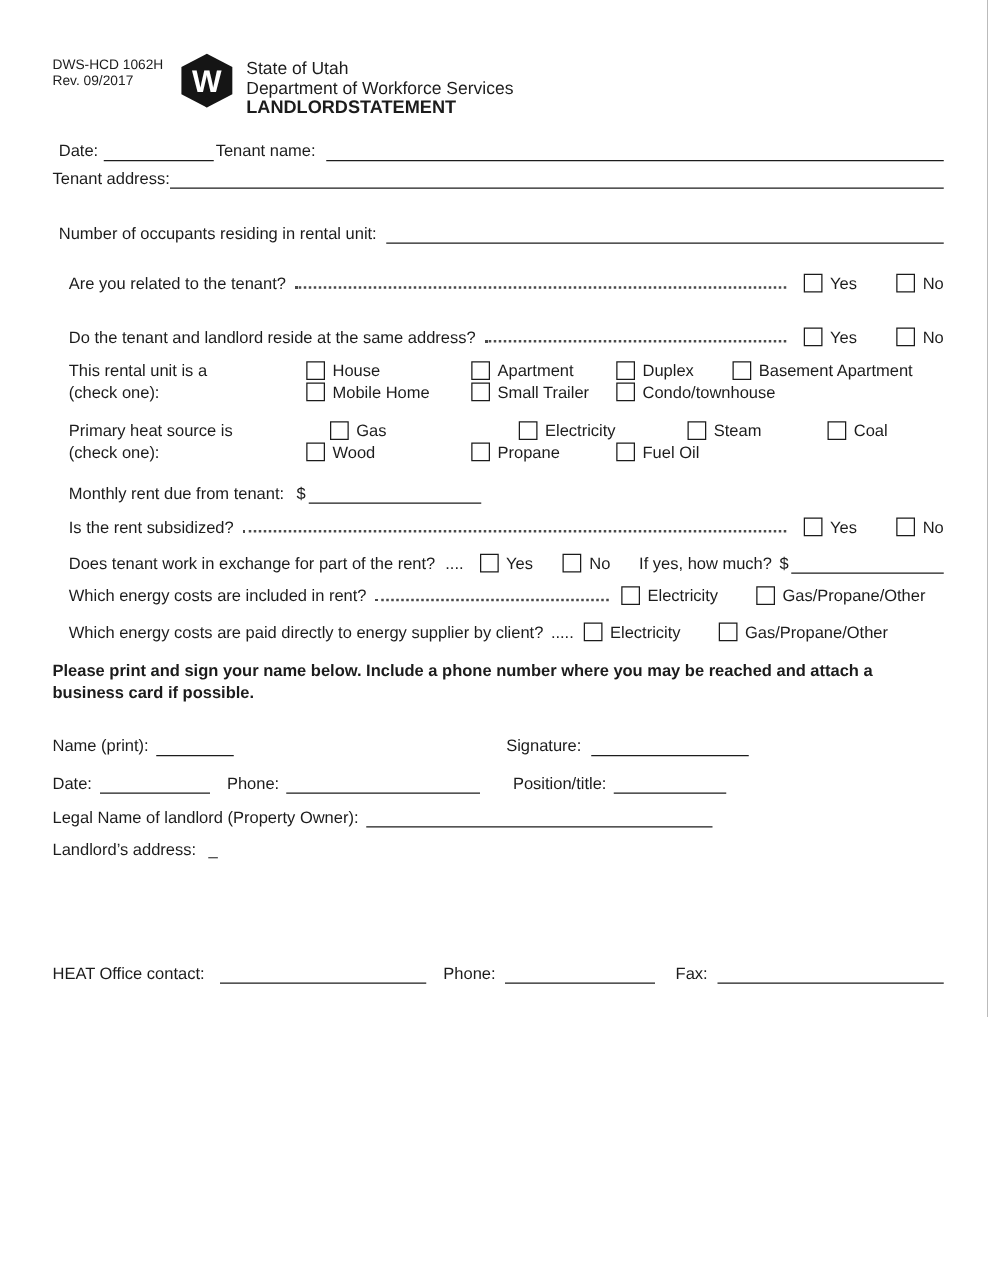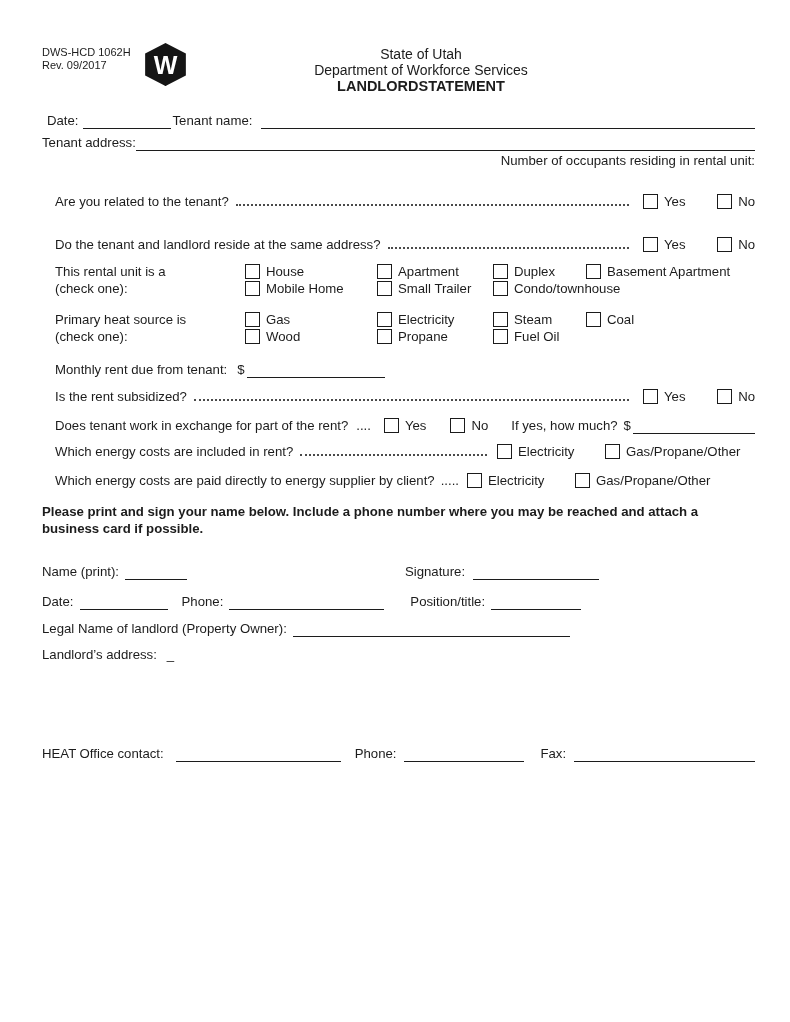--- a/index.html
+++ b/index.html
@@ -8,21 +8,21 @@
     font-family:"Liberation Sans","DejaVu Sans",sans-serif;
     font-size:13.2px;line-height:17px;
     box-sizing:border-box;padding:40px 35px 0 42px;overflow:hidden;
   }
   .nw{white-space:nowrap;}
   .b{font-weight:bold;}
   
   .header{display:flex;align-items:flex-start;}
   .h-left{width:100px;flex:none;font-size:11px;line-height:13px;padding-top:6px;}
   .h-logo{width:55px;flex:none;padding-top:2px;}
-  .h-title{flex:1;text-align:center;font-size:14px;line-height:16px;padding-top:6px;}
+  .h-title{flex:1;font-size:14px;line-height:16px;padding-top:6px;}
   .h-right{width:110px;flex:none;}
   .form-title{font-weight:bold;font-size:14.5px;word-spacing:-4px;}
   
   .row{display:flex;align-items:flex-end;}
   .line{border-bottom:1.5px solid #1c1c1c;height:15px;flex:none;}
   .line-fill{border-bottom:1.5px solid #1c1c1c;height:15px;flex:1;}
   .leader{flex:1;border-bottom:2px dotted #4a4a4a;margin:0 10px 4px 7px;min-width:14px;}
   .sp{flex:none;}
   
   .cb{width:13px;height:13px;border:1.7px solid #1b1b1b;background:#fff;display:inline-block;flex:none;margin-right:6px;box-sizing:content-box;}
@@ -36,25 +36,25 @@
   .gcol3{width:93px;flex:none;}
   .gcol4{flex:none;text-align:right;}
   
   .energy{display:flex;flex:none;width:258px;}
   .energy .e1{width:108px;flex:none;}
   
   .q{margin-left:13px;}
   .mt-intro{margin-top:16px;}
   .mt-date{margin-top:18px;}
   .mt-addr{margin-top:5px;}
-  .mt-occ{margin-top:1px;flex-direction:column;}
+  .mt-occ{margin-top:27px;}
   .mt-rel{margin-top:23px;}
   .mt-same{margin-top:26px;}
   .mt-unit{margin-top:10px;}
-  .mt-heat{margin-top:14px;}
+  .mt-heat{margin-top:14px;gap:19px;}
   .mt-rent{margin-top:16px;}
   .mt-sub{margin-top:10px;}
   .mt-work{margin-top:12px;}
   .mt-inc{margin-top:9px;}
   .mt-paid{margin-top:12px;}
   .mt-note{margin-top:14px;}
   .mt-name{margin-top:26px;}
   .mt-date2{margin-top:13px;}
   .mt-legal{margin-top:10px;}
   .mt-laddr{margin-top:9px;}

